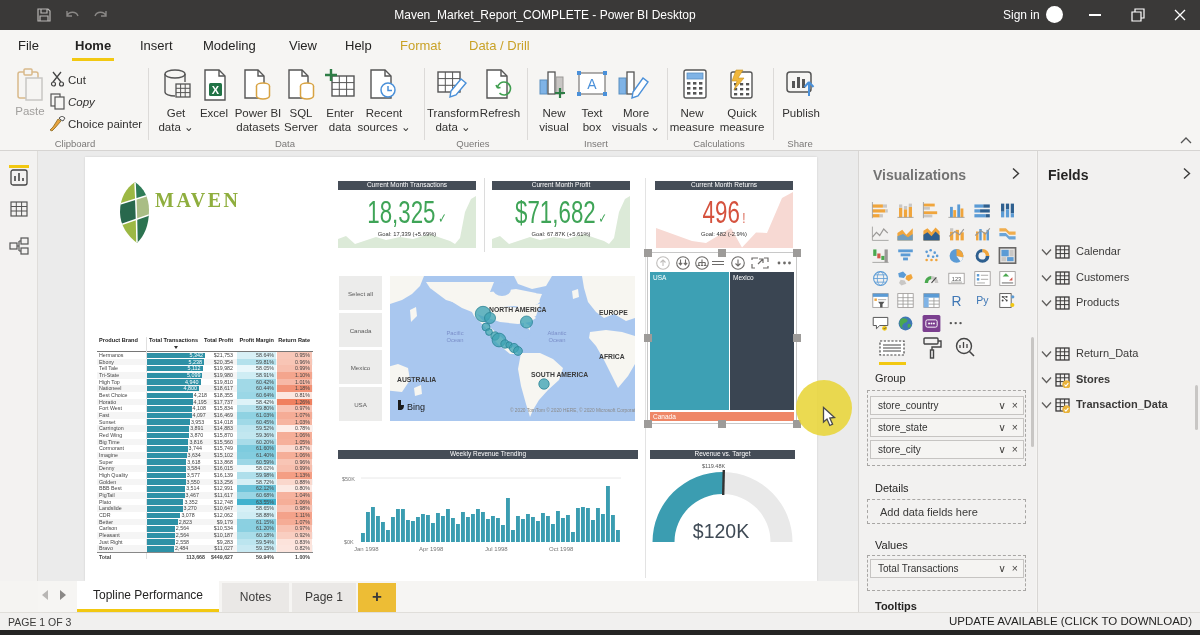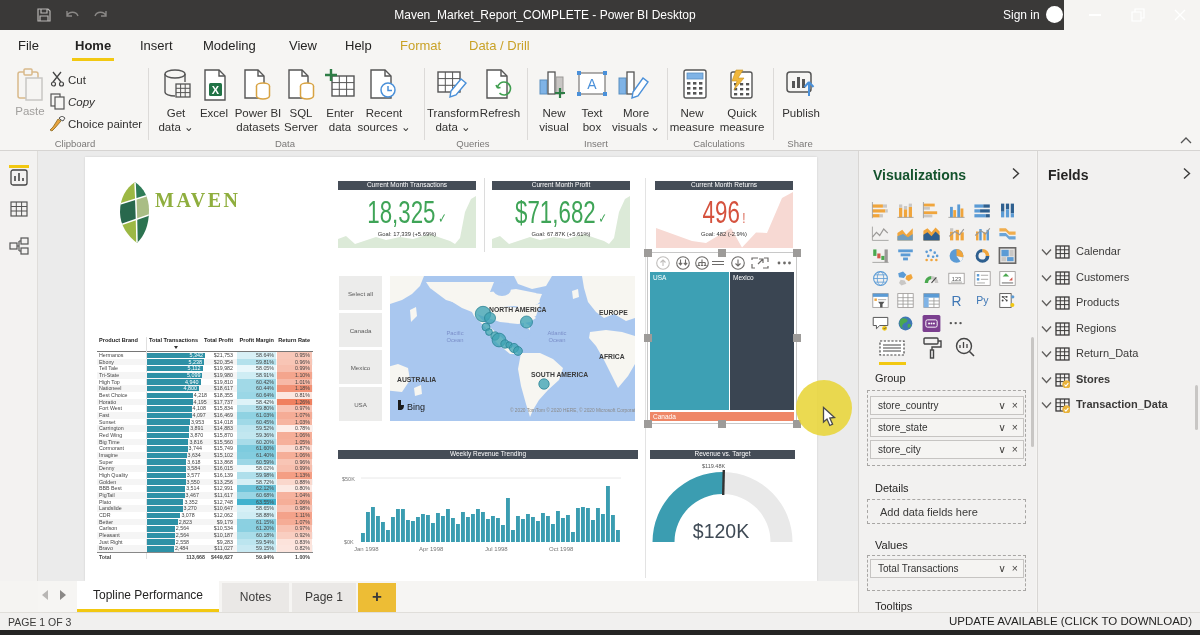--- a/index.html
+++ b/index.html
@@ -1,20 +1,20 @@
 <!DOCTYPE html>
 <html><head>
 <meta charset="utf-8">
 <style>
   * { margin:0; padding:0; box-sizing:border-box; }
   html,body { width:1200px; height:635px; overflow:hidden; }
   body { font-family:"Liberation Sans", sans-serif; position:relative; background:#f5f4f2; }
   .abs { position:absolute; }
   
-  #titlebar { position:absolute; left:0; top:0; width:1064px; height:30px; background:#37363a; }
+  #titlebar { position:absolute; left:0; top:0; width:1200px; height:30px; background:#37363a; }
   #titlebar { background:#3a3938; }
   .tb-txt { color:#ffffff; font-size:12px; }
   
   #menubar { position:absolute; left:0; top:30px; width:1200px; height:32px; background:#f6f5f3; }
   .menu-item { position:absolute; top:8px; font-size:13px; color:#252423; }
   
   #ribbon { position:absolute; left:0; top:62px; width:1200px; height:89px; background:#f6f5f3; border-bottom:1px solid #d6d4d2; }
   .rsep { position:absolute; top:6px; width:1px; height:72px; background:#dcdad8; }
   .rgroup-label { position:absolute; top:76px; font-size:9.5px; color:#7a7877; text-align:center; }
   .rlabel { position:absolute; font-size:11.5px; color:#323130; text-align:center; line-height:14px; }
@@ -715,21 +715,21 @@
   <svg class="abs" style="left:560px;top:300px;" width="160" height="95" viewBox="0 0 160 95">
     <path d="M7.5 85 A 70 70 0 0 1 78.7 15 L 78.3 37 A 48 48 0 0 0 29.5 85 Z" fill="#3b9db1"></path>
     <path d="M78.7 15 A 70 70 0 0 1 147.5 85 L 125.5 85 A 48 48 0 0 0 78.3 37 Z" fill="#e9e9e9"></path>
     <line x1="78.8" y1="13" x2="78.2" y2="38" stroke="#333" stroke-width="2.4"></line>
     <text x="57" y="11" font-size="5.5" fill="#555" font-family="Liberation Sans">$119.48K</text>
   </svg>
   <div class="abs" style="left:596px;top:363px;width:80px;text-align:center;font-size:19.5px;color:#3f4a55;">$120K</div>
 </div>
   </div>
 <div id="vizpane">
-  <div class="abs" style="left:14px;top:16px;font-size:14px;font-weight:600;color:#14532d;">Visualizations</div>
+  <div class="abs" style="left:14px;top:16px;font-size:14px;font-weight:600;color:#737373;">Visualizations</div>
   <svg class="abs" style="left:152px;top:16px;" width="9" height="13" viewBox="0 0 9 13">
       <path d="M2 1.5 L7.5 6.5 L2 11.5" fill="none" stroke="#3b3a39" stroke-width="1.4"></path>
     </svg>
   <svg class="vi" style="left:12px;top:51px;" viewBox="0 0 22 21">
       <rect x="1" y="3" width="13" height="4" fill="#f0a53c"></rect>
       <rect x="14" y="3" width="5" height="4" fill="#c9c7c5"></rect>
       <rect x="1" y="9" width="16" height="4" fill="#f0a53c"></rect>
       <rect x="17" y="9" width="3" height="4" fill="#c9c7c5"></rect>
       <rect x="1" y="15" width="9" height="4" fill="#f0a53c"></rect>
       <rect x="10" y="15" width="4" height="4" fill="#c9c7c5"></rect>
@@ -979,21 +979,21 @@
   <div class="wlab" style="left:16px;top:221px;">Group</div>
   <div class="dashbox" style="left:8px;top:239px;width:159px;height:76px;"></div>
   <div class="pill" style="top:245px;">store_country<span class="pillx">∨&nbsp;&nbsp;×</span></div>
   <div class="pill" style="top:267px;">store_state<span class="pillx">∨&nbsp;&nbsp;×</span></div>
   <div class="pill" style="top:289px;">store_city<span class="pillx">∨&nbsp;&nbsp;×</span></div>
   <div class="wlab" style="left:16px;top:331px;">Details</div>
   <div class="dashbox" style="left:8px;top:348px;width:159px;height:25px;font-size:11px;color:#3b3a39;line-height:24px;padding-left:12px;">Add data fields here</div>
   <div class="wlab" style="left:16px;top:388px;">Values</div>
   <div class="dashbox" style="left:8px;top:404px;width:159px;height:36px;"></div>
   <div class="pill" style="top:408px;">Total Transactions<span class="pillx">∨&nbsp;&nbsp;×</span></div>
-  <div class="wlab" style="left:16px;top:449px;">Tooltips</div>
+  <div class="wlab" style="left:16px;top:449px;font-weight:bold;">Tooltips</div>
   <div class="abs" style="left:172px;top:186px;width:3px;height:110px;background:#c8c6c4;border-radius:2px;"></div>
 </div>
 <div id="fieldpane">
   <div class="abs" style="left:10px;top:16px;font-size:14px;font-weight:600;color:#252423;">Fields</div>
   <svg class="abs" style="left:144px;top:16px;" width="9" height="13" viewBox="0 0 9 13">
       <path d="M2 1.5 L7.5 6.5 L2 11.5" fill="none" stroke="#3b3a39" stroke-width="1.4"></path>
     </svg>
   <div class="ftrow" style="top:92px;">
   <svg class="abs" style="left:3px;top:5px;" width="11" height="8" viewBox="0 0 11 8">
         <path d="M1 1.5 L5.5 6.5 L10 1.5" fill="none" stroke="#605e5c" stroke-width="1.3"></path>
@@ -1019,31 +1019,20 @@
 <div class="ftrow" style="top:143px;">
   <svg class="abs" style="left:3px;top:5px;" width="11" height="8" viewBox="0 0 11 8">
         <path d="M1 1.5 L5.5 6.5 L10 1.5" fill="none" stroke="#605e5c" stroke-width="1.3"></path>
       </svg>
   <svg class="abs" style="left:17px;top:2px;" width="15" height="15" viewBox="0 0 15 15">
     <rect x="1" y="1" width="13" height="12" fill="none" stroke="#3b3a39" stroke-width="1.3"></rect>
     <path d="M1 4.8 H14 M1 8.6 H14 M5.3 1 V13 M9.6 1 V13" stroke="#3b3a39" stroke-width="1"></path>
 
   </svg>
   <div class="abs" style="left:38px;top:2px;font-weight:normal;">Products</div>
-</div>
-<div class="ftrow" style="top:168.5px;">
-  <svg class="abs" style="left:3px;top:5px;" width="11" height="8" viewBox="0 0 11 8">
-        <path d="M1 1.5 L5.5 6.5 L10 1.5" fill="none" stroke="#605e5c" stroke-width="1.3"></path>
-      </svg>
-  <svg class="abs" style="left:17px;top:2px;" width="15" height="15" viewBox="0 0 15 15">
-    <rect x="1" y="1" width="13" height="12" fill="none" stroke="#3b3a39" stroke-width="1.3"></rect>
-    <path d="M1 4.8 H14 M1 8.6 H14 M5.3 1 V13 M9.6 1 V13" stroke="#3b3a39" stroke-width="1"></path>
-
-  </svg>
-  <div class="abs" style="left:38px;top:2px;font-weight:normal;">Regions</div>
 </div>
 <div class="ftrow" style="top:194px;">
   <svg class="abs" style="left:3px;top:5px;" width="11" height="8" viewBox="0 0 11 8">
         <path d="M1 1.5 L5.5 6.5 L10 1.5" fill="none" stroke="#605e5c" stroke-width="1.3"></path>
       </svg>
   <svg class="abs" style="left:17px;top:2px;" width="15" height="15" viewBox="0 0 15 15">
     <rect x="1" y="1" width="13" height="12" fill="none" stroke="#3b3a39" stroke-width="1.3"></rect>
     <path d="M1 4.8 H14 M1 8.6 H14 M5.3 1 V13 M9.6 1 V13" stroke="#3b3a39" stroke-width="1"></path>
 
   </svg>

